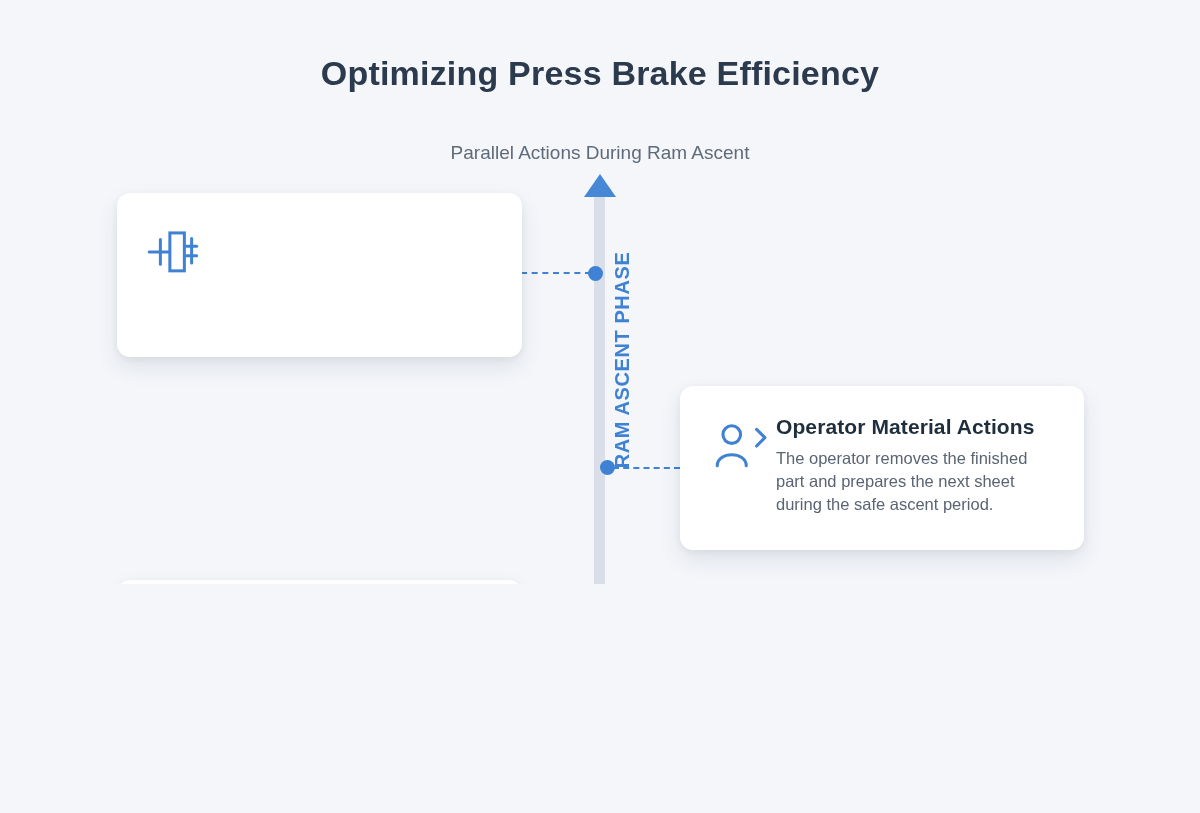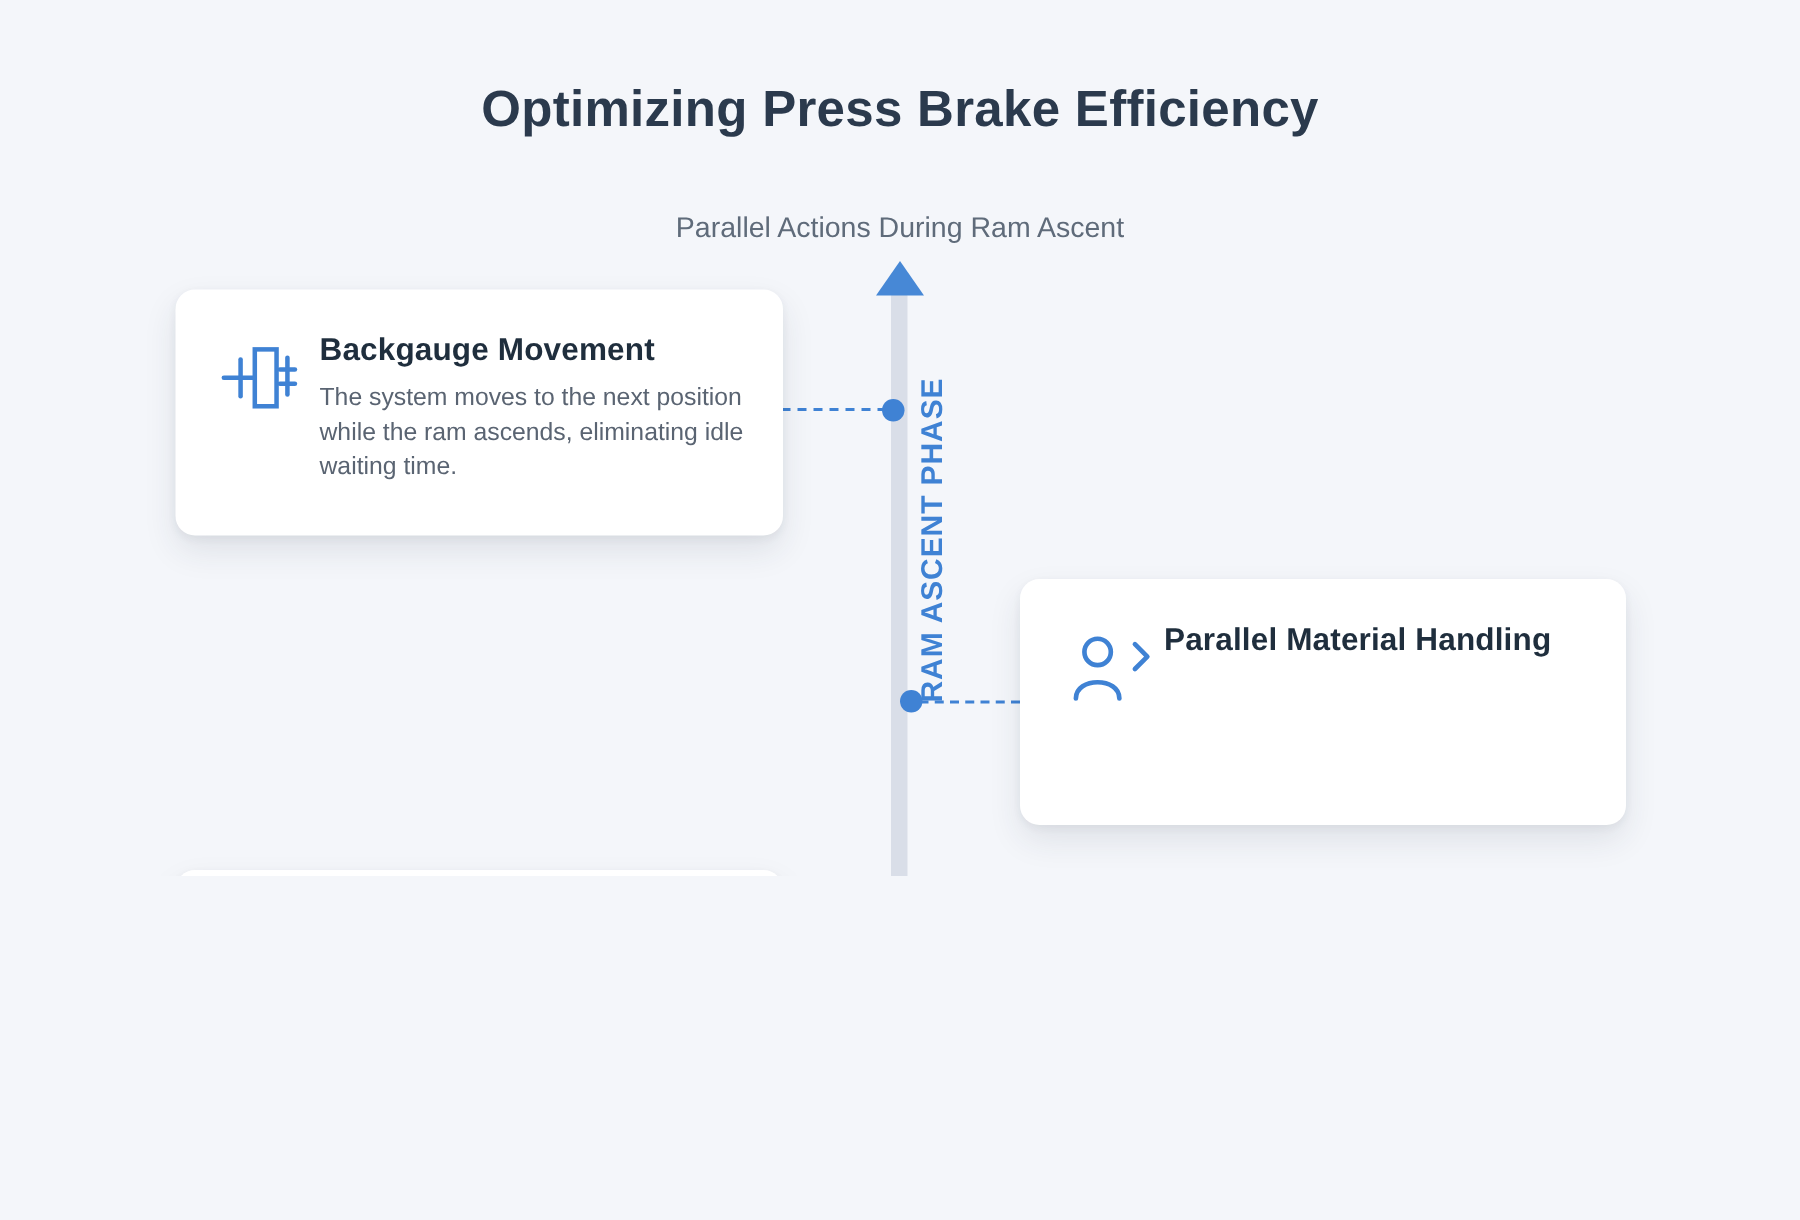--- a/index.html
+++ b/index.html
@@ -145,36 +145,33 @@
     <span class="card-icon">
       <svg viewBox="0 0 52 52" fill="none" stroke="currentColor" stroke-width="2.7" stroke-linecap="round">
         <rect x="20.5" y="8" width="13" height="34"></rect>
         <line x1="2" y1="25" x2="20" y2="25"></line>
         <line x1="12" y1="14" x2="12" y2="36"></line>
         <line x1="40" y1="13" x2="40" y2="35"></line>
         <line x1="35.5" y1="20" x2="44.5" y2="20"></line>
         <line x1="35.5" y1="28.5" x2="44.5" y2="28.5"></line>
       </svg>
     </span>
-    <div class="card-text">
-      <h2 class="card-title">Backgauge Movement</h2>
-      <p class="card-desc">The system moves to the next position while the ram ascends, eliminating idle waiting time.</p>
-    </div>
   </section>
 
   <section class="card card-2">
     <span class="card-icon">
       <svg viewBox="0 0 56 48" fill="none" stroke="currentColor" stroke-width="3" stroke-linecap="round" stroke-linejoin="round">
         <circle cx="21" cy="13" r="8.5"></circle>
         <path d="M7 43 C7 29 35 29 35 43"></path>
         <path d="M45 8 L53 16 L45 24"></path>
       </svg>
     </span>
     <div class="card-text">
-      <h2 class="card-title">Parallel Material Handling</h2>
+      <h2 class="card-title">Operator Material Actions</h2>
+      <p class="card-desc">The operator removes the finished part and prepares the next sheet during the safe ascent period.</p>
     </div>
   </section>
 
   <section class="card card-3">
     <span class="card-icon">
       <svg viewBox="0 0 52 52" fill="none" stroke="currentColor" stroke-width="2.7" stroke-linecap="round">
         <rect x="8" y="13" width="36" height="27" rx="7"></rect>
         <circle cx="26" cy="26.5" r="7.5"></circle>
         <line x1="15" y1="6" x2="15" y2="12"></line>
         <line x1="22.5" y1="6" x2="22.5" y2="12"></line>

